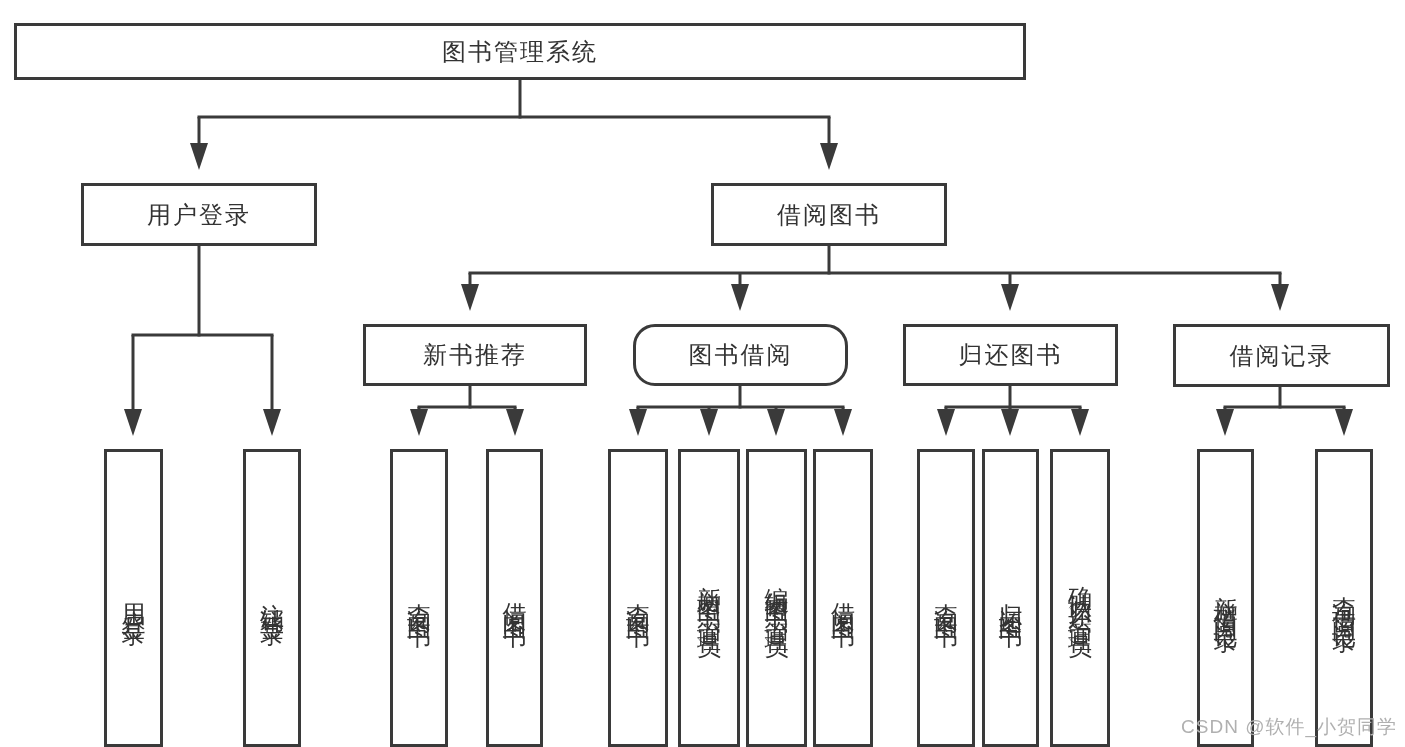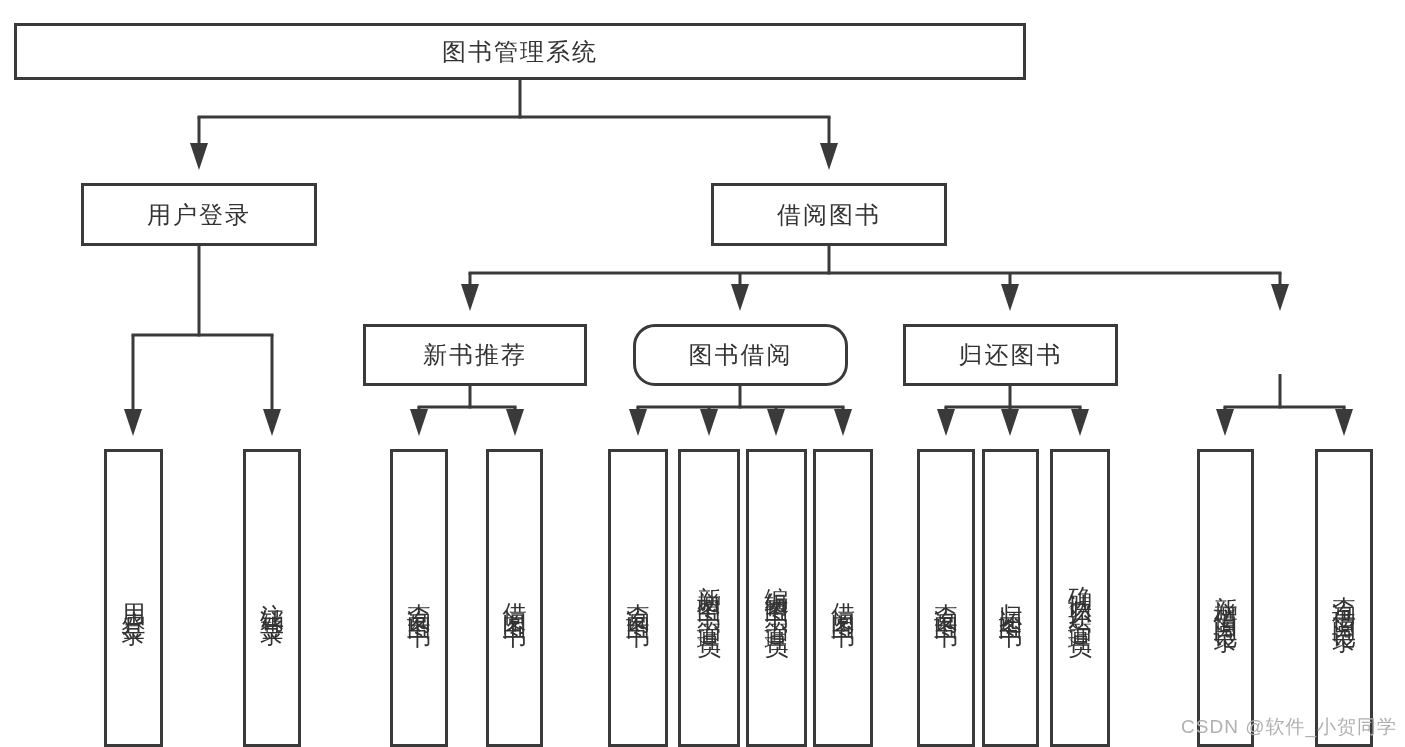--- a/index.html
+++ b/index.html
@@ -130,20 +130,23 @@
 
   <div class="box" style="left:363px;top:312px;width:224px;height:62px;">
     <span class="hlabel">新书推荐</span>
   </div>
   <div class="box" style="left:633px;top:312px;width:215px;height:62px;border-radius:22px;">
     <span class="hlabel">图书借阅</span>
   </div>
   <div class="box" style="left:903px;top:312px;width:215px;height:62px;">
     <span class="hlabel">归还图书</span>
   </div>
+  <div class="box" style="left:1173px;top:312px;width:217px;height:63px;">
+    <span class="hlabel">借阅记录</span>
+  </div>
 
   <div class="box vbox" style="left:104px;top:437px;width:59px;height:298px;">
     <span class="vlabel">用户登录</span>
   </div>
   <div class="box vbox" style="left:243px;top:437px;width:58px;height:298px;">
     <span class="vlabel">注销登录</span>
   </div>
 
   <div class="box vbox" style="left:390px;top:437px;width:58px;height:298px;">
     <span class="vlabel">查询图书</span>

